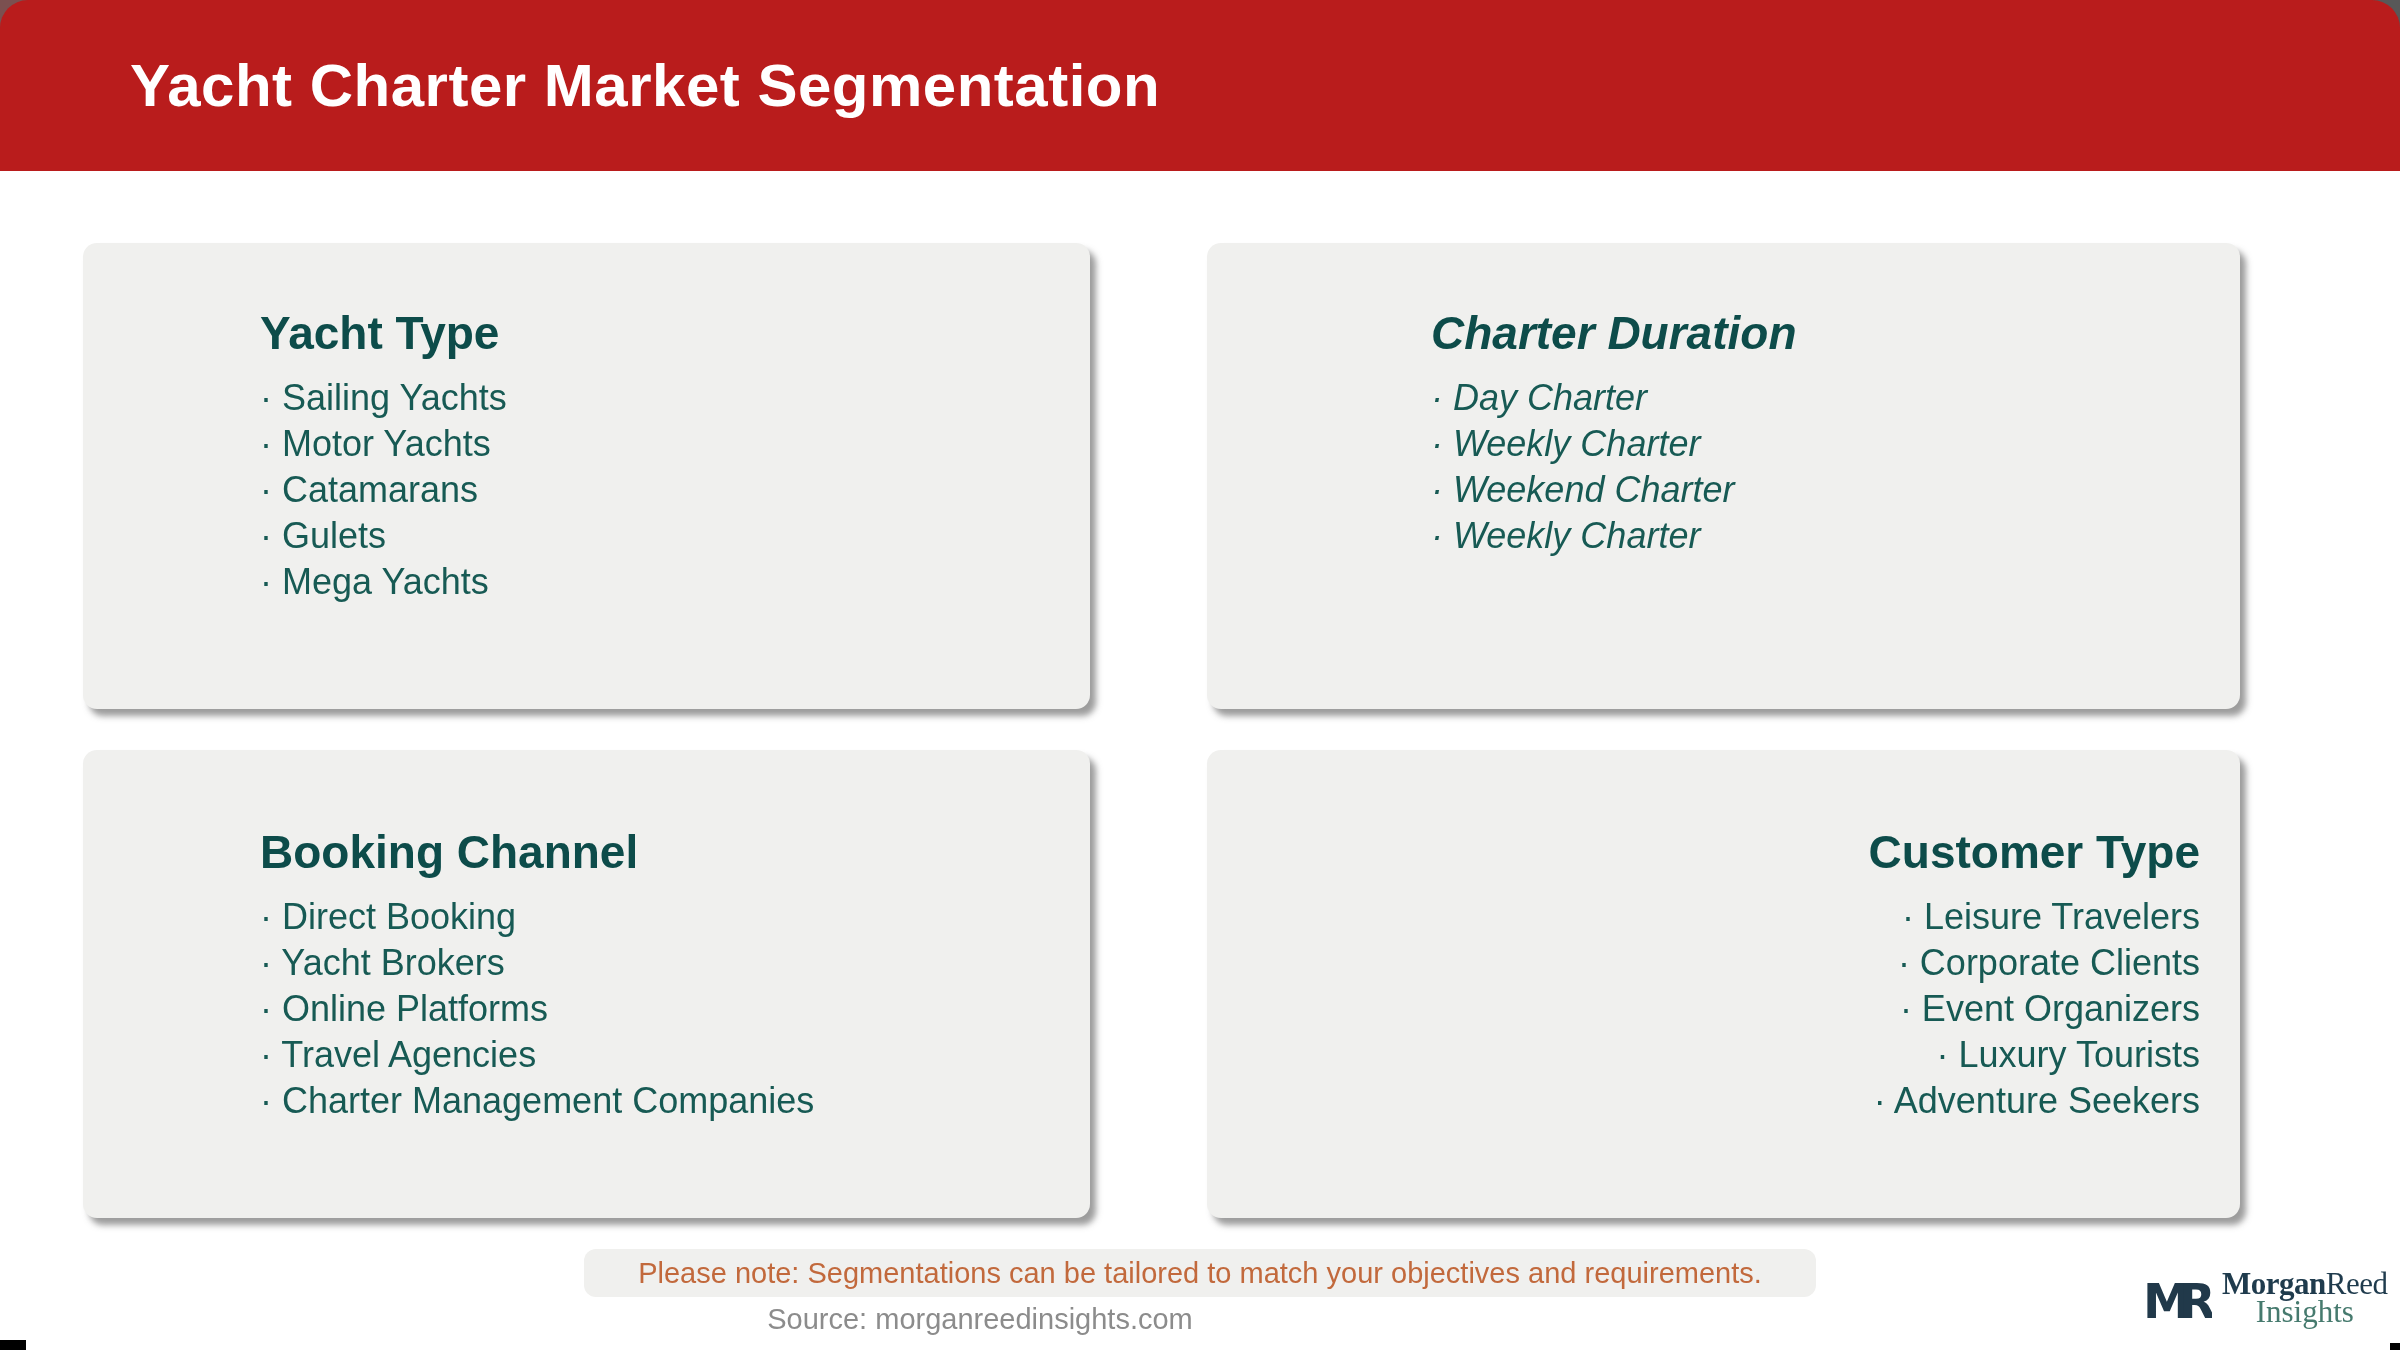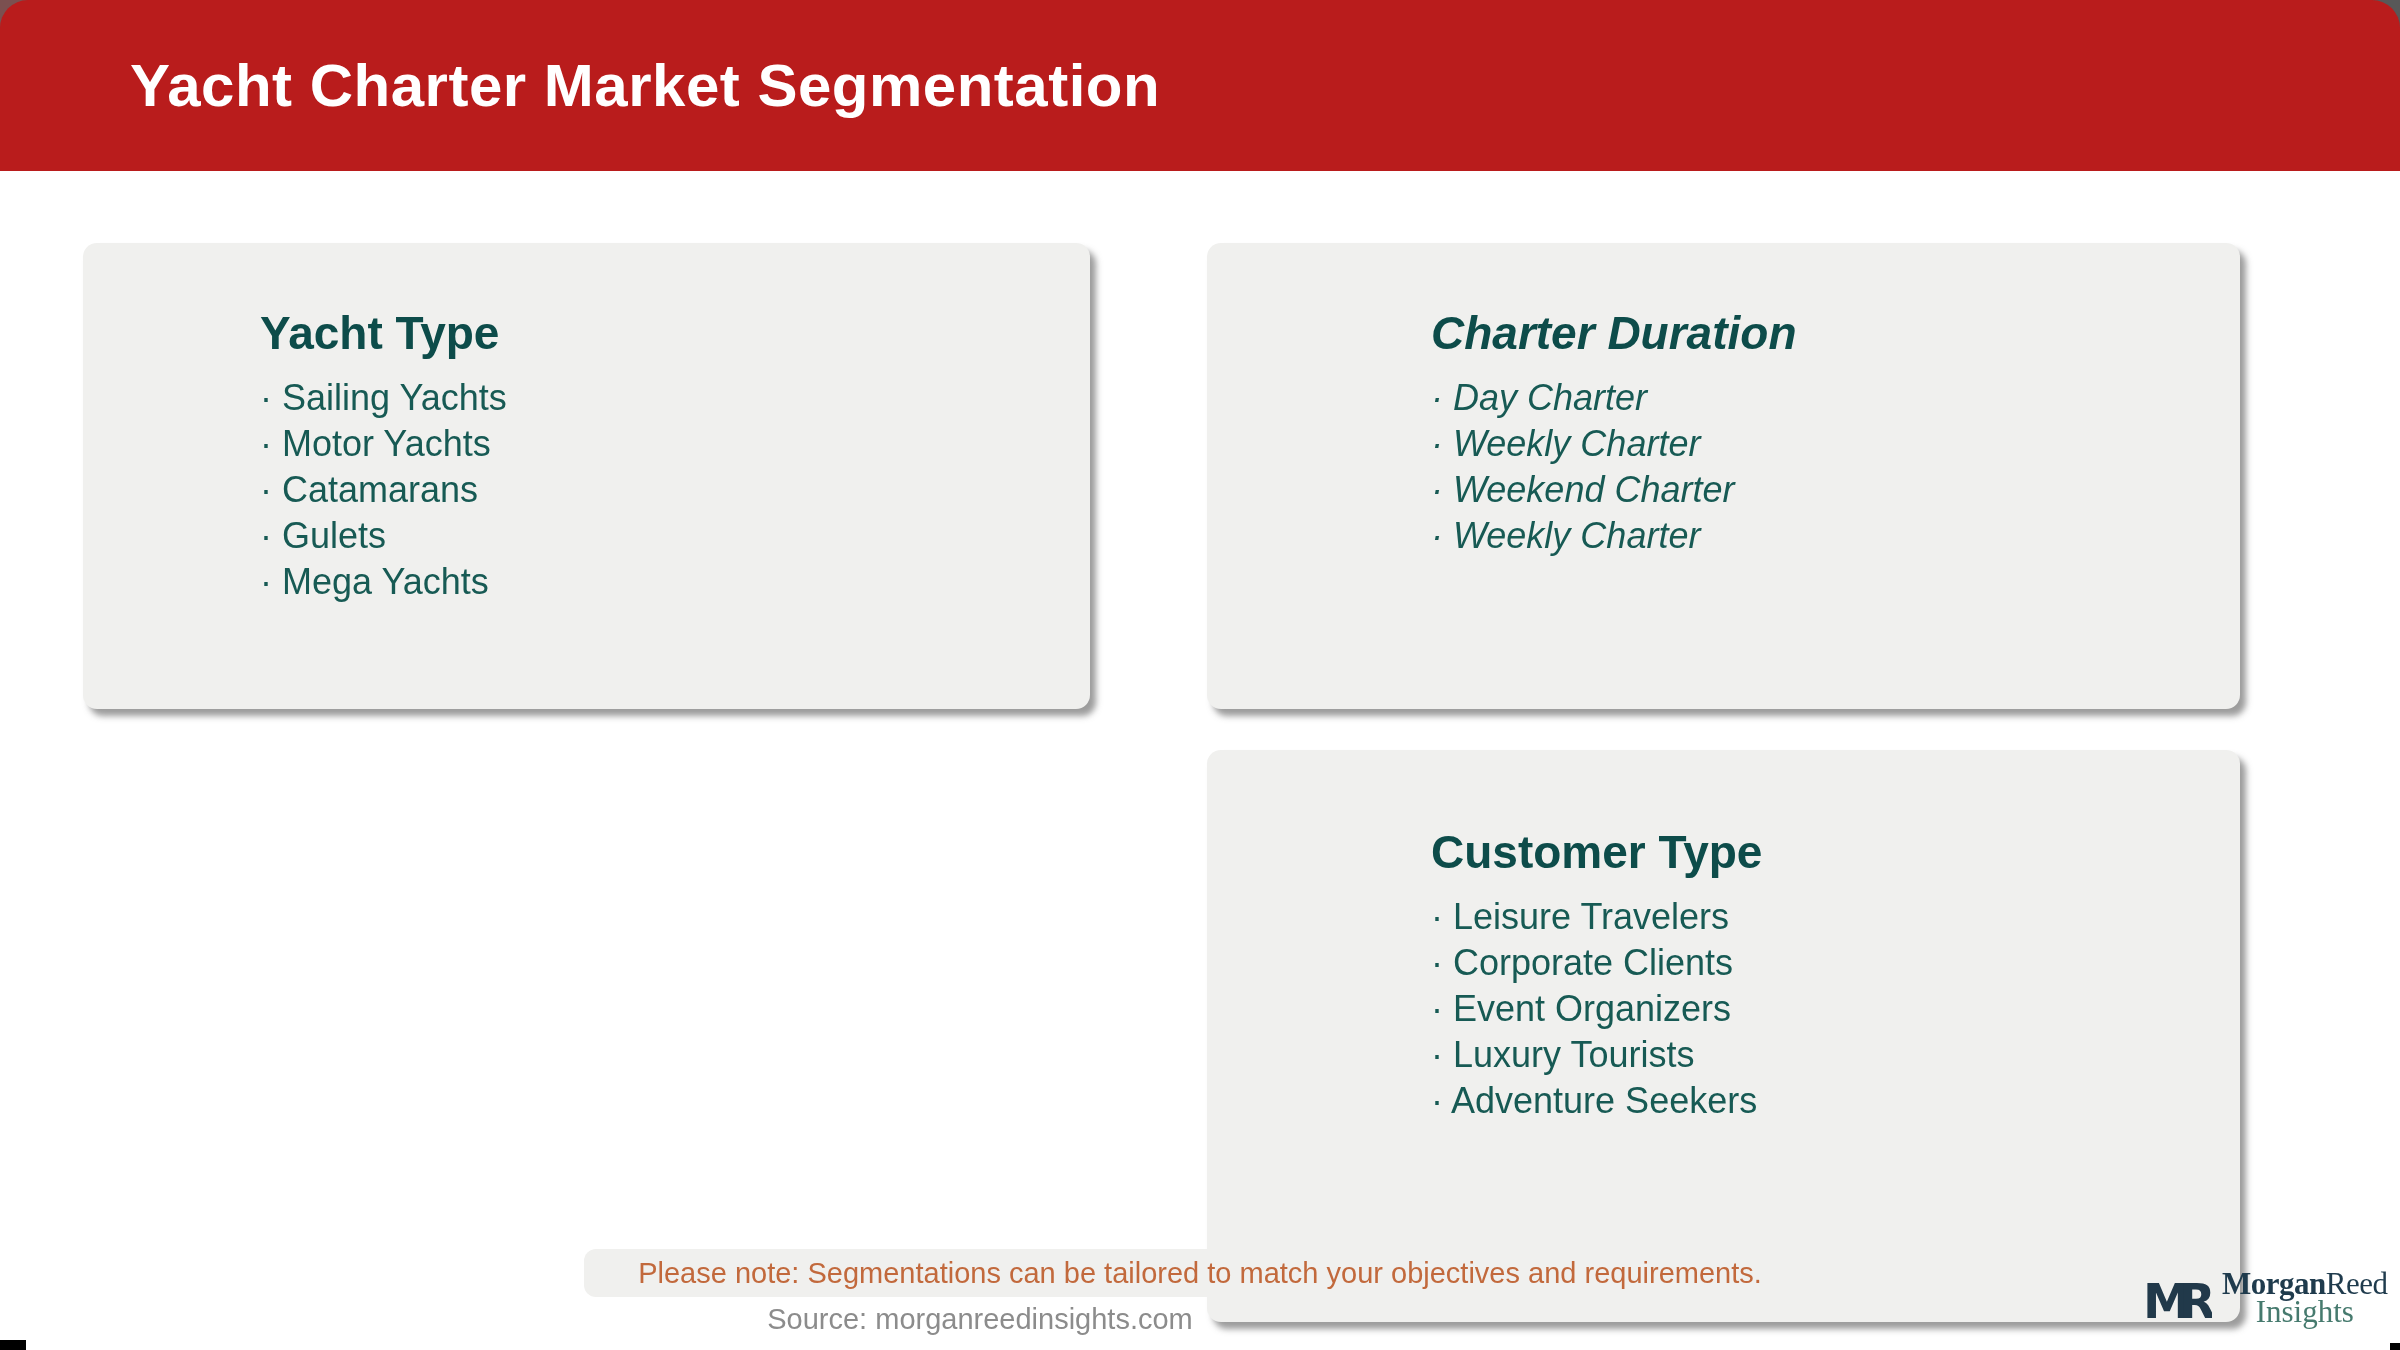--- a/index.html
+++ b/index.html
@@ -40,21 +40,21 @@
   .card {
     position: absolute;
     background: #f0f0ee;
     border-radius: 14px;
     box-shadow: 6px 7px 6px rgba(75, 75, 75, 0.55);
     z-index: 1;
   }
   .card-1 { left: 83px;   top: 243px; width: 1007px; height: 466px; padding: 64px 40px 0 177px; }
   .card-2 { left: 1207px; top: 243px; width: 1033px; height: 466px; padding: 64px 40px 0 224px; font-style: italic; }
   .card-3 { left: 83px;   top: 750px; width: 1007px; height: 468px; padding: 76px 40px 0 177px; }
-  .card-4 { left: 1207px; top: 750px; width: 1033px; height: 572px; padding: 76px 40px 0 224px; }
+  .card-4 { left: 1207px; top: 750px; width: 1033px; height: 468px; padding: 76px 40px 0 224px; text-align: right; }
 
   .card h2 {
     font-size: 46px;
     font-weight: 700;
     color: #0d4c4a;
     line-height: 53px;
     margin-bottom: 15px;
   }
   .items .item {
     font-size: 36px;
@@ -145,20 +145,30 @@
   <section class="card card-2">
     <h2>Charter Duration</h2>
     <div class="items">
         <div class="item">· Day Charter</div>
         <div class="item">· Weekly Charter</div>
         <div class="item">· Weekend Charter</div>
         <div class="item">· Weekly Charter</div>
       </div>
   </section>
 
+  <section class="card card-3">
+    <h2>Booking Channel</h2>
+    <div class="items">
+        <div class="item">· Direct Booking</div>
+        <div class="item">· Yacht Brokers</div>
+        <div class="item">· Online Platforms</div>
+        <div class="item">· Travel Agencies</div>
+        <div class="item">· Charter Management Companies</div>
+      </div>
+  </section>
 
   <section class="card card-4">
     <h2>Customer Type</h2>
     <div class="items">
         <div class="item">· Leisure Travelers</div>
         <div class="item">· Corporate Clients</div>
         <div class="item">· Event Organizers</div>
         <div class="item">· Luxury Tourists</div>
         <div class="item">· Adventure Seekers</div>
       </div>

